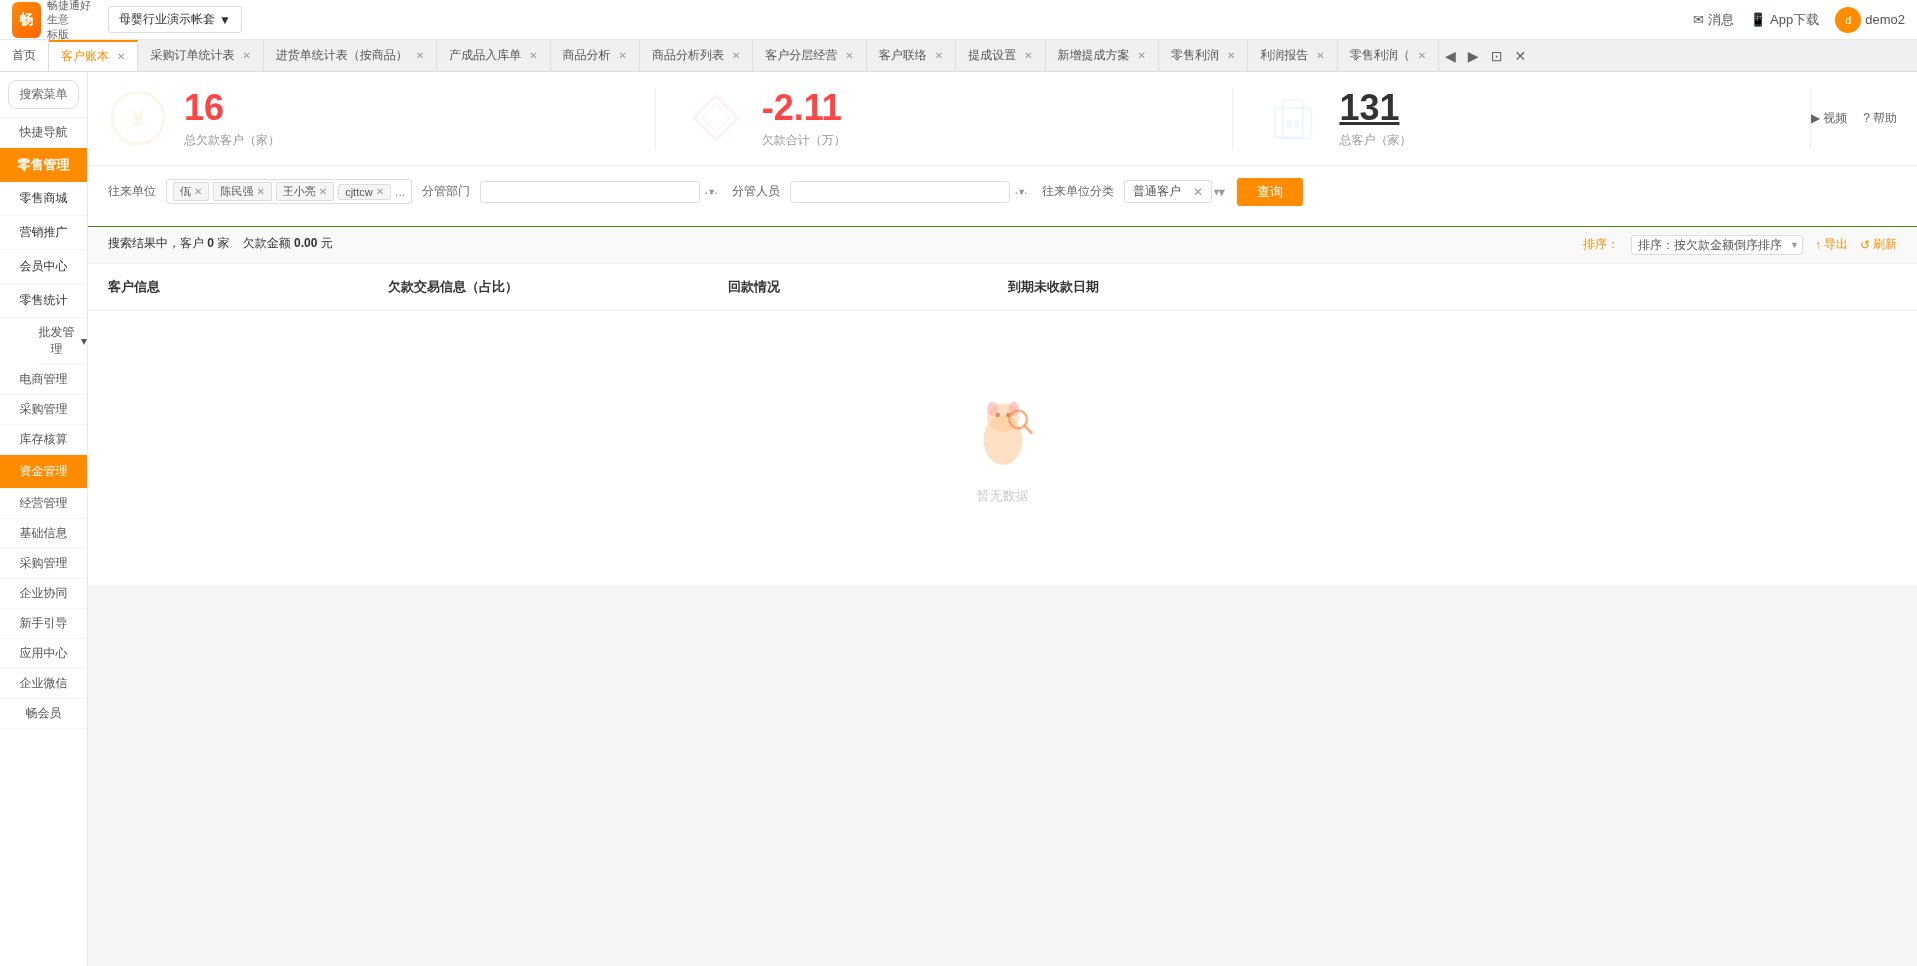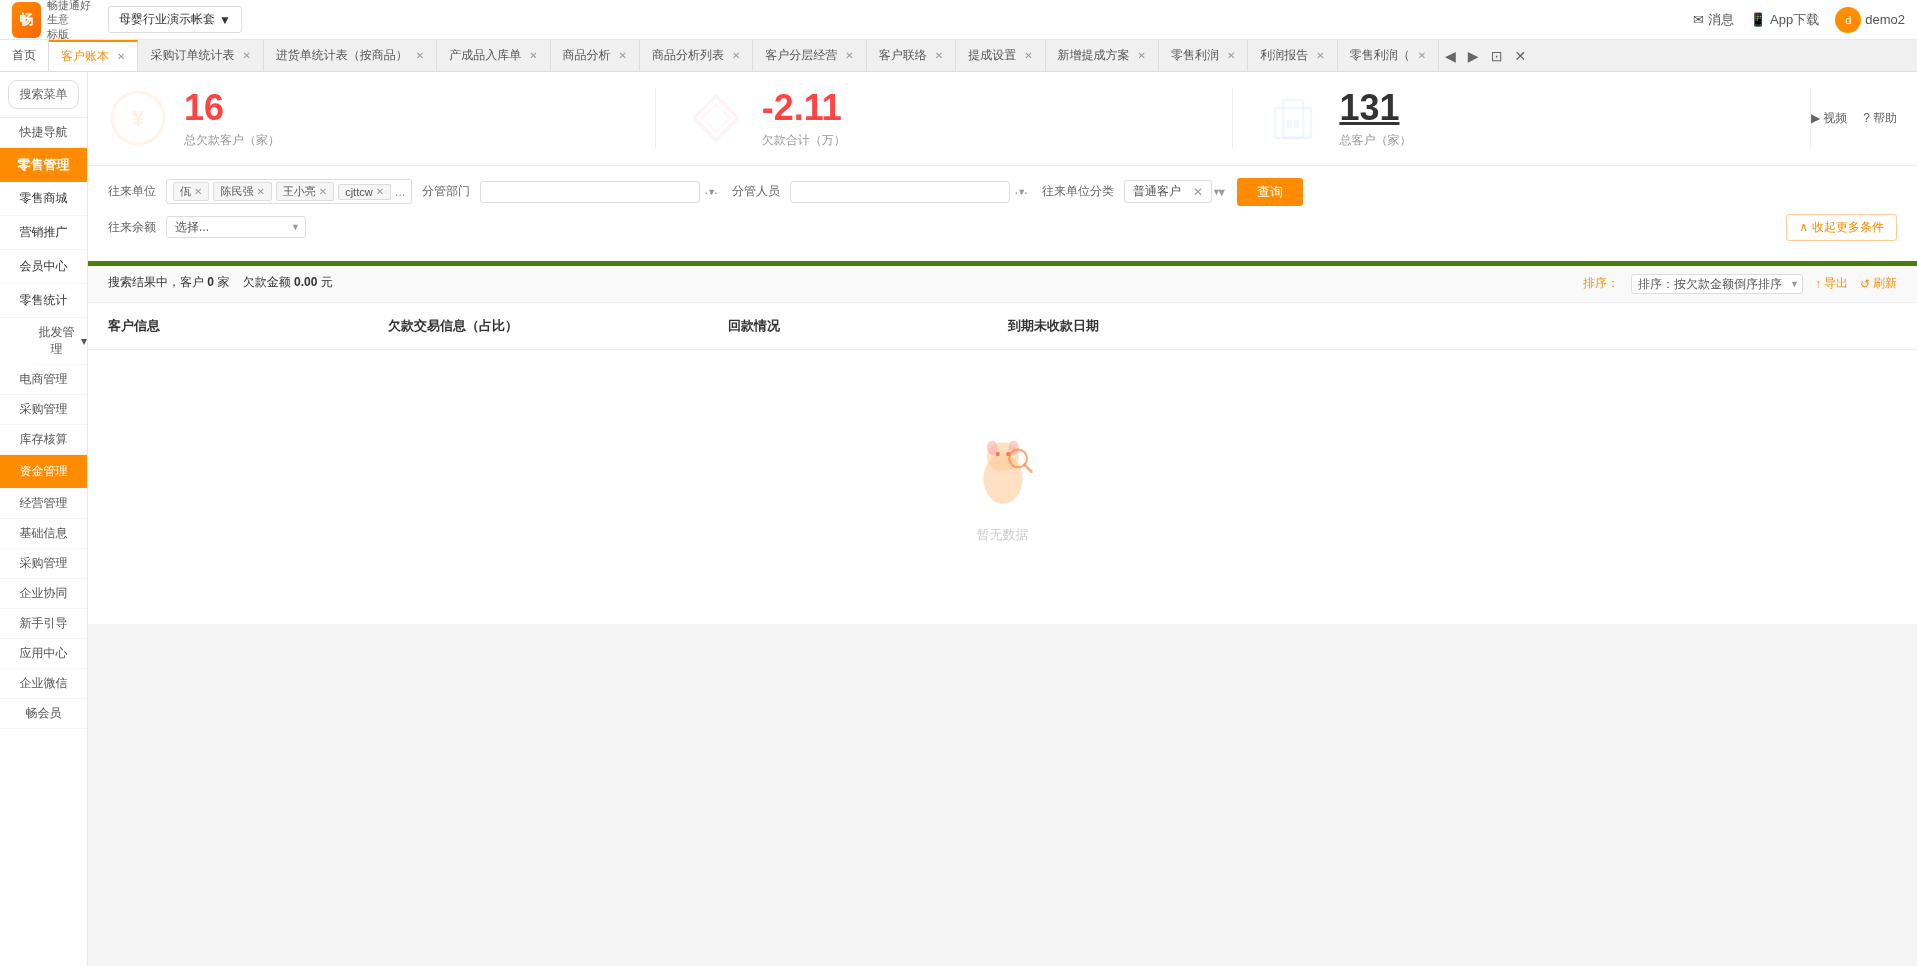--- a/index.html
+++ b/index.html
@@ -49,21 +49,21 @@
     .stat-icon-blue { color: #66aaff; }
     .stat-info { display: flex; flex-direction: column; }
     .stat-number { font-size: 36px; font-weight: bold; line-height: 1.1; }
     .stat-number-red { color: #ff4444; }
     .stat-number-dark { color: #333; text-decoration: underline; }
     .stat-label { font-size: 12px; color: #999; margin-top: 4px; }
     .top-right-links { margin-left: auto; display: flex; gap: 16px; font-size: 12px; color: #666; align-items: flex-start; }
     .top-right-links span { cursor: pointer; display: flex; align-items: center; gap: 3px; }
 
     
-    .filter-area { background: #fff; padding: 12px 20px; border-bottom: 5px solid #4d7c0f; }
+    .filter-area { background: #fff; padding: 12px 20px; border-bottom: 1px solid #4d7c0f; }
     .filter-row { display: flex; align-items: center; gap: 10px; margin-bottom: 8px; flex-wrap: wrap; }
     .filter-label { font-size: 12px; color: #666; white-space: nowrap; }
     .filter-tag-group { display: flex; align-items: center; gap: 4px; border: 1px solid #ddd; border-radius: 3px; padding: 2px 6px; min-width: 200px; flex-wrap: wrap; }
     .filter-tag { background: #f5f5f5; border: 1px solid #ddd; border-radius: 2px; padding: 1px 6px; font-size: 11px; color: #555; display: flex; align-items: center; gap: 3px; }
     .filter-tag .x { color: #999; cursor: pointer; font-size: 10px; }
     .filter-tag-more { color: #999; font-size: 12px; cursor: pointer; }
     .filter-select { border: 1px solid #ddd; border-radius: 3px; padding: 3px 24px 3px 8px; font-size: 12px; color: #555; background: #fff; appearance: none; cursor: pointer; min-width: 140px; position: relative; }
     .filter-select-wrap { position: relative; display: inline-flex; align-items: center; }
     .filter-select-wrap::after { content: '▼'; font-size: 9px; color: #999; position: absolute; right: 6px; pointer-events: none; }
     .filter-dots { color: #999; cursor: pointer; font-size: 14px; padding: 0 4px; }
@@ -312,36 +312,20 @@
           <div class="customer-type-tag">
             <span>普通客户</span>
             <span class="x">✕</span>
           </div>
           <span style="margin-left:4px;color:#999;font-size:11px;">▼</span>
         </div>
 
         <button class="query-btn">查询</button>
       </div>
 
-      <div class="filter-row">
-
-        <span class="filter-label">往来余额</span>
-        <div class="filter-select-wrap">
-          <select class="filter-select" style="width:120px;">
-            <option>选择...</option>
-          </select>
-        </div>
-
-        <div style="margin-left:auto;">
-          <button class="collapse-btn">
-            <span>∧</span>
-            <span>收起更多条件</span>
-          </button>
-        </div>
-      </div>
     </div>
 
     <div class="result-bar">
       <div class="result-info">
         <span>搜索结果中，客户</span>
         <span style="color:#333;font-weight:bold;">0</span>
         <span>家</span>
         &nbsp;&nbsp;
         <span>欠款金额</span>
         <span style="color:#333;font-weight:bold;">0.00</span>

